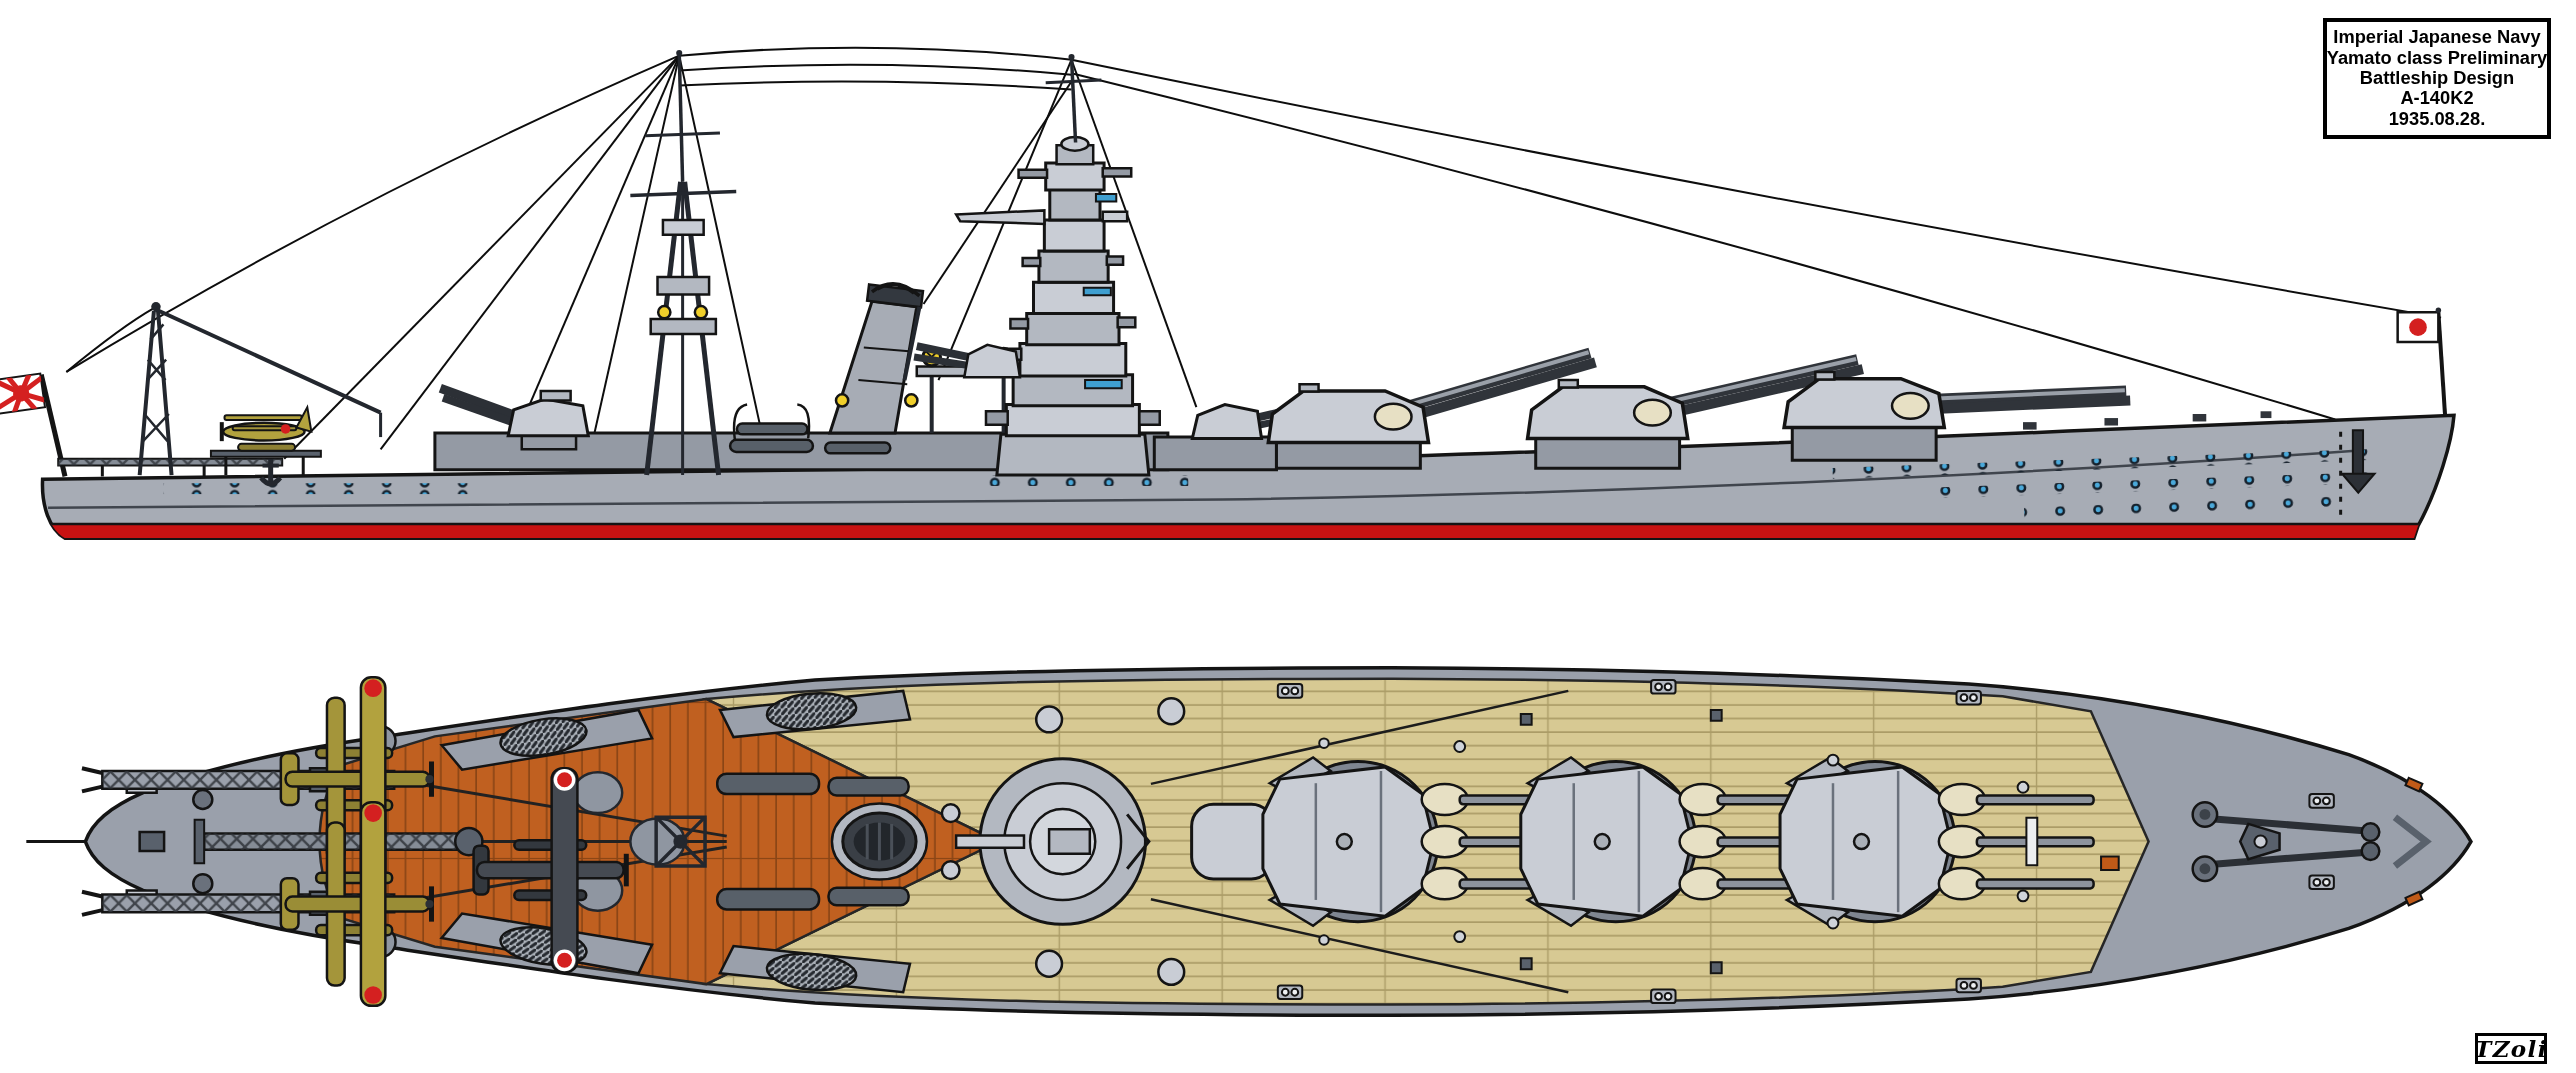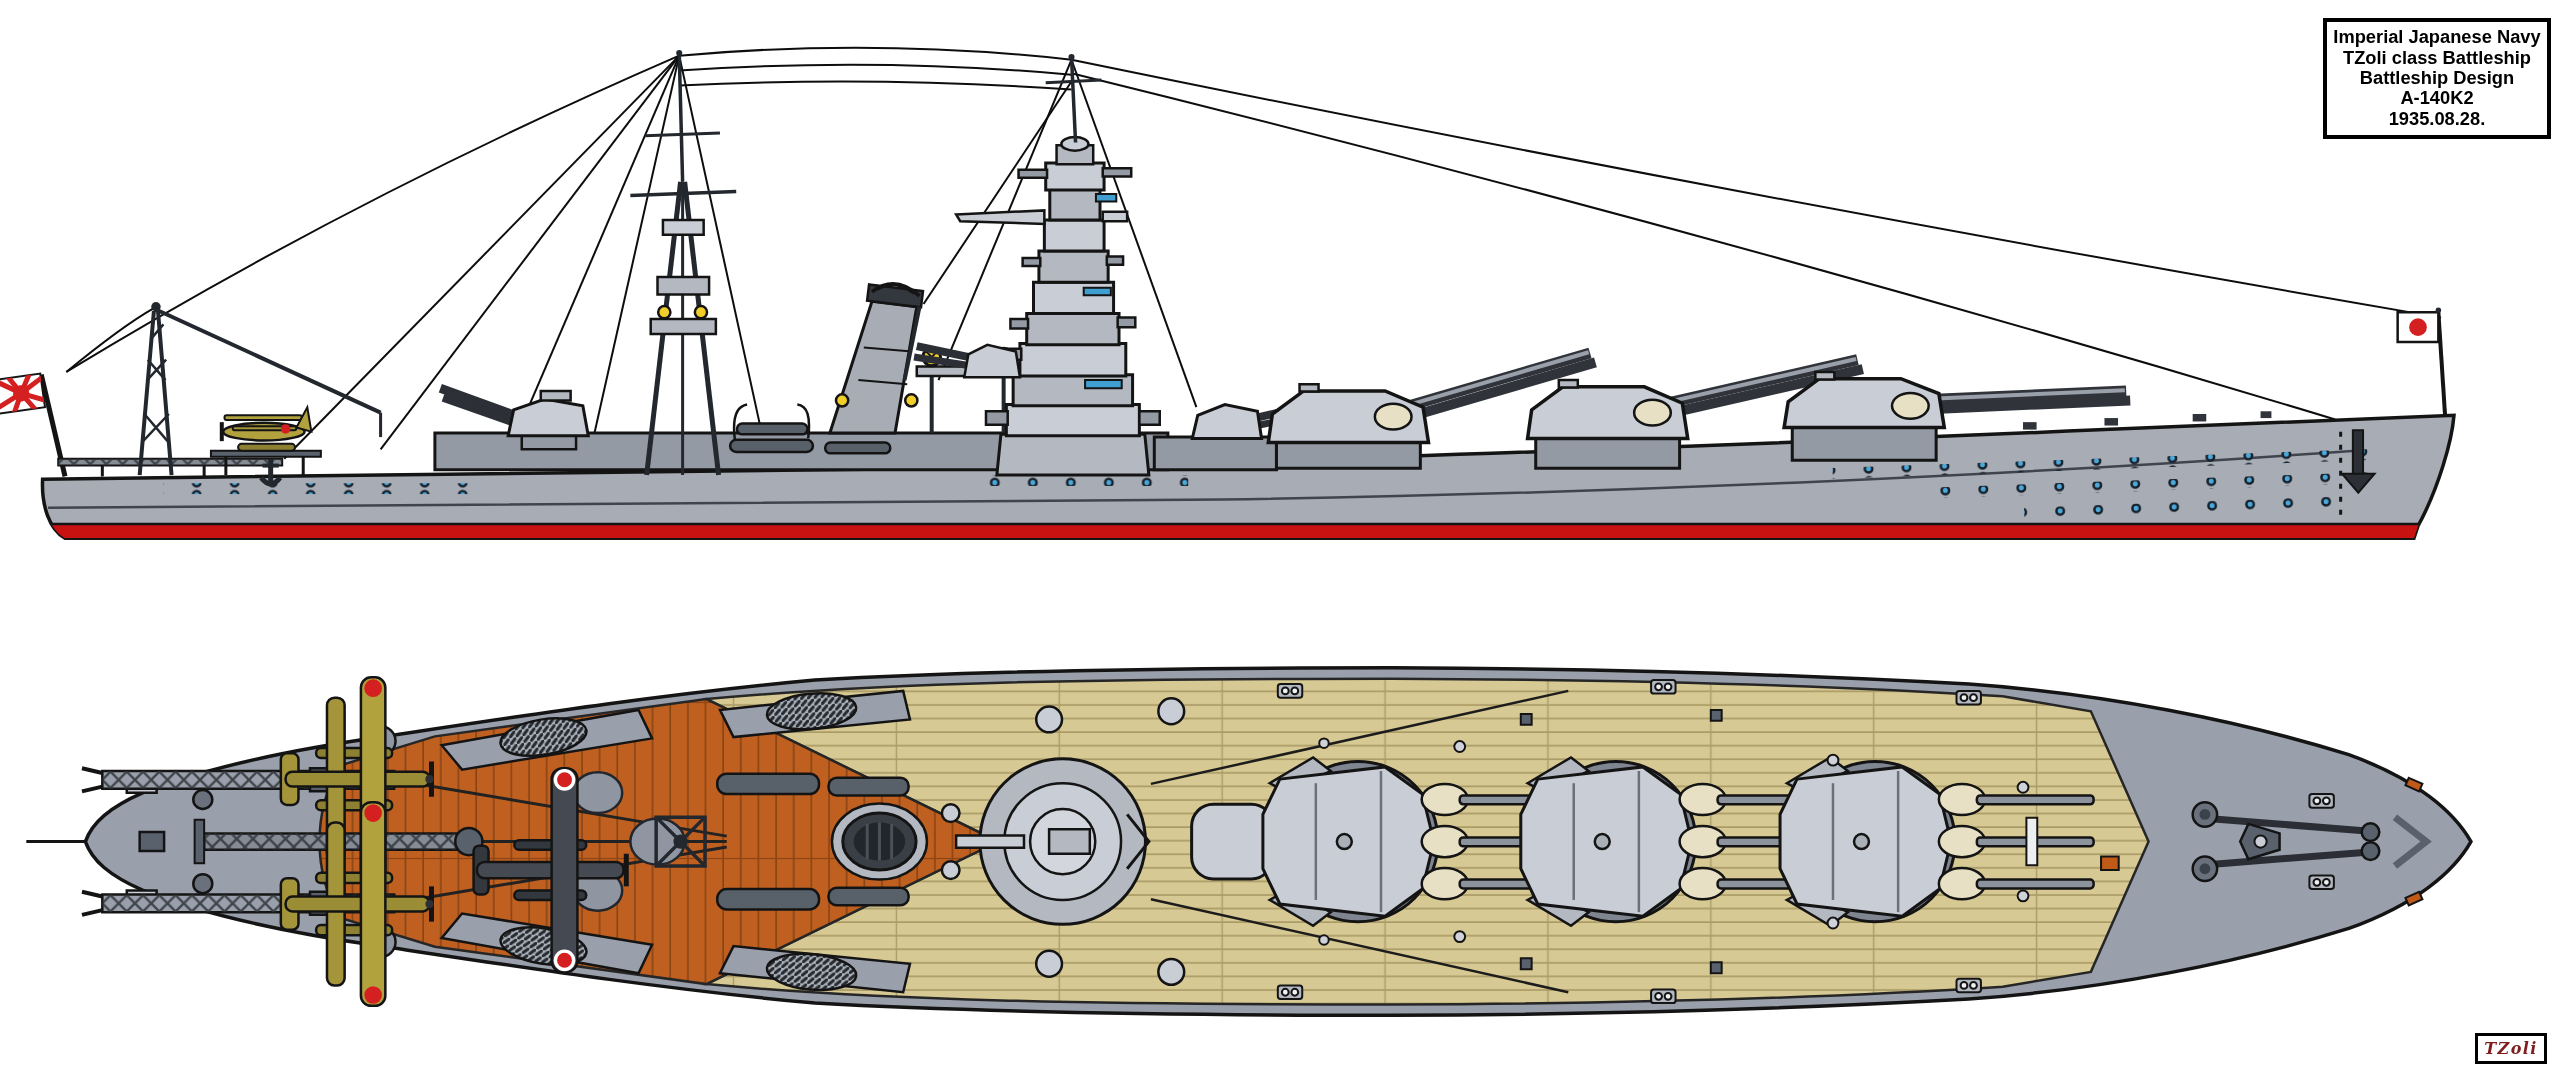--- a/index.html
+++ b/index.html
@@ -5,22 +5,22 @@
   html,body{margin:0;padding:0;background:var(--c-bg,#fff);width:2576px;height:1073px;overflow:hidden;
             font-family:"Liberation Sans",sans-serif;}
   .stage{position:relative;width:2576px;height:1073px;background:var(--c-bg,#fff);}
   .stage svg{position:absolute;left:0;top:0;}
   .title-box{position:absolute;left:2323px;top:17.7px;width:228px;height:121px;border:4.1px solid #000;
              background:#fff;display:flex;flex-direction:column;justify-content:center;align-items:center;
              box-sizing:border-box;}
   .title-box .tl{font-weight:bold;font-size:18.3px;line-height:20.4px;color:#000;white-space:nowrap;}
   .sig-box{position:absolute;left:2475px;top:1033px;width:72px;height:31px;border:3.4px solid #000;
            background:#fff;display:flex;align-items:center;justify-content:center;box-sizing:border-box;}
-  .sig-box .sg{font-family:"DejaVu Serif",serif;font-style:italic;font-weight:bold;font-size:16px;
-               letter-spacing:1.4px;color:#7f1d1d;border-radius:7px;}
+  .sig-box .sg{font-family:"DejaVu Serif",serif;font-style:italic;font-weight:bold;font-size:23px;
+               letter-spacing:1.4px;color:#000000;border-radius:7px;}
   path,rect,line,circle,ellipse,polygon,polyline{vector-effect:non-scaling-stroke;}
 </style>
 </head>
 <body>
 
 <div class="stage">
 
 <svg width="2576" height="1073" viewBox="0 0 3794 1581">
 <defs>
   <pattern id="wood" width="240" height="20" patternUnits="userSpaceOnUse">
@@ -520,21 +520,21 @@
     <use href="#bollard-pair" transform="translate(3420,1300)"></use>
     <path d="M3528,1204 L3574,1240 L3528,1276" fill="none" stroke="var(--c-structdark,#59616c)" stroke-width="7"></path>
     <rect x="3545" y="1150" width="22" height="12" transform="rotate(24 3556 1156)" fill="#c05a18" stroke="#141414" stroke-width="2"></rect>
     <rect x="3545" y="1318" width="22" height="12" transform="rotate(-24 3556 1324)" fill="#c05a18" stroke="#141414" stroke-width="2"></rect>
   </g>
 </g>
 </svg>
 
 <div class="title-box">
   <div class="tl">Imperial Japanese Navy</div>
-  <div class="tl">TZoli class Battleship</div>
+  <div class="tl">Yamato class Preliminary</div>
   <div class="tl">Battleship Design</div>
   <div class="tl">A-140K2</div>
   <div class="tl">1935.08.28.</div>
 </div>
 
 <div class="sig-box">
   <span class="sg">TZoli</span>
 </div>
 
 </div>

